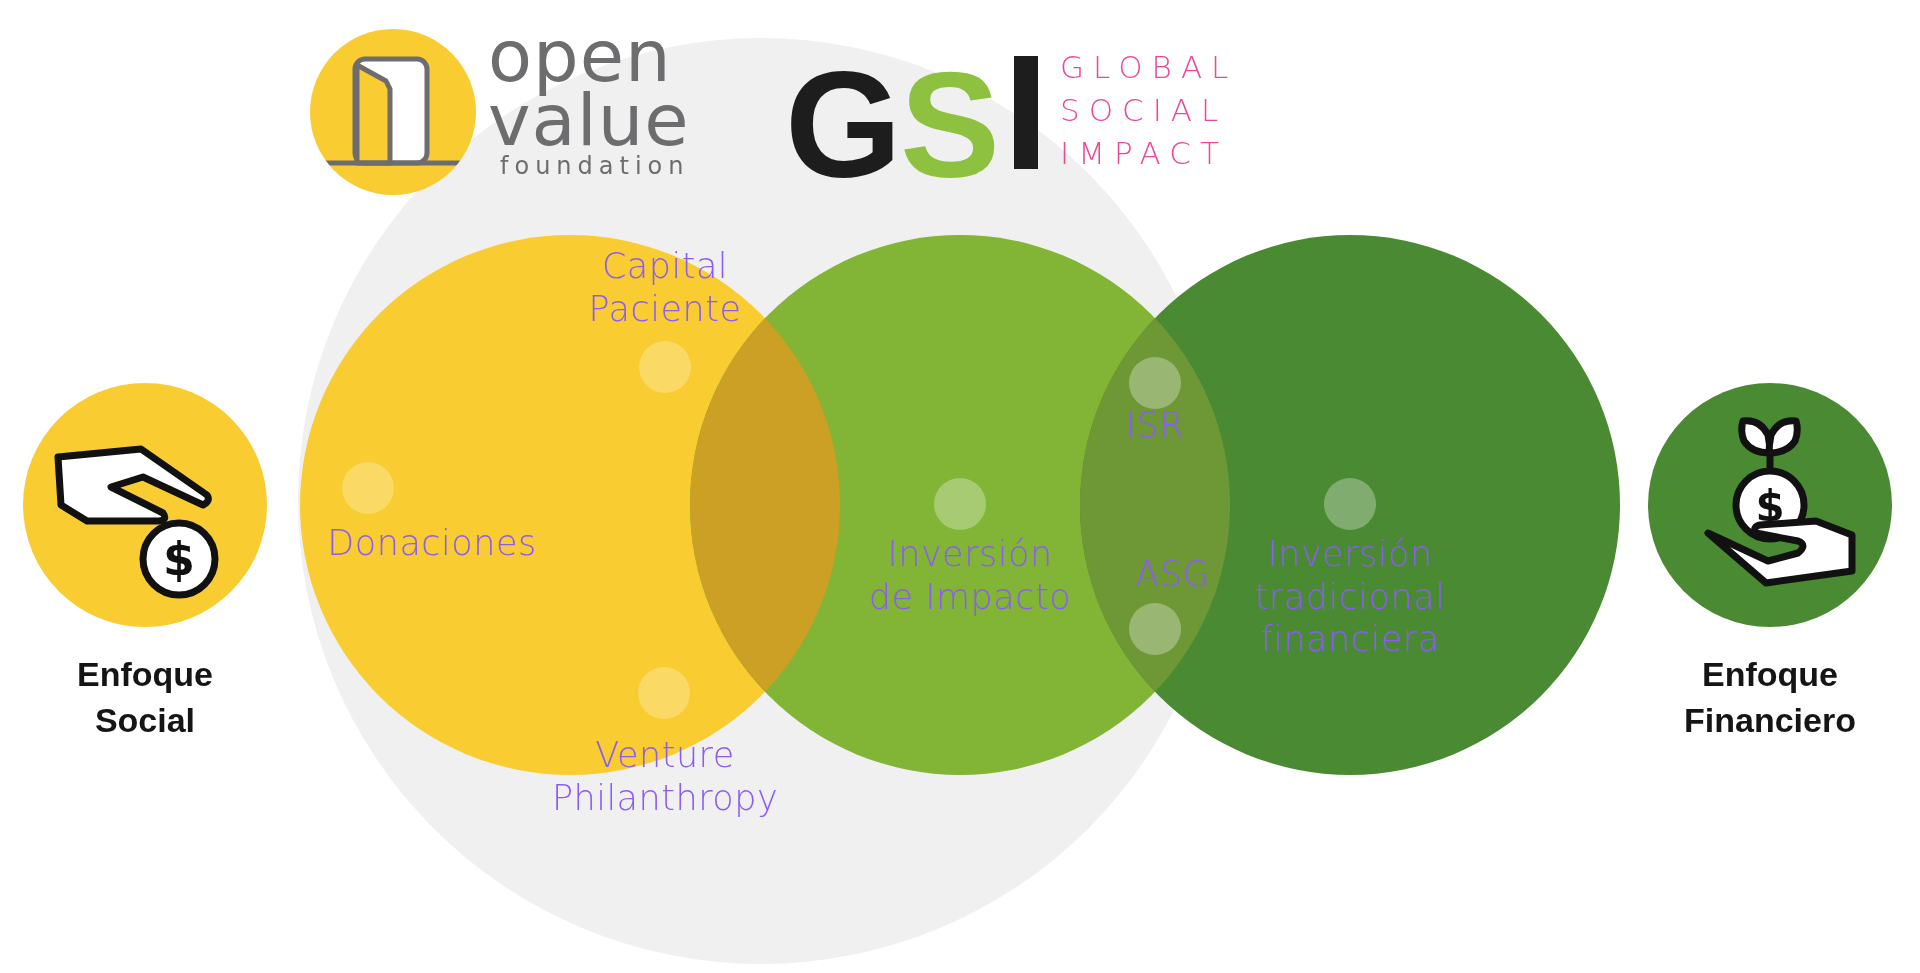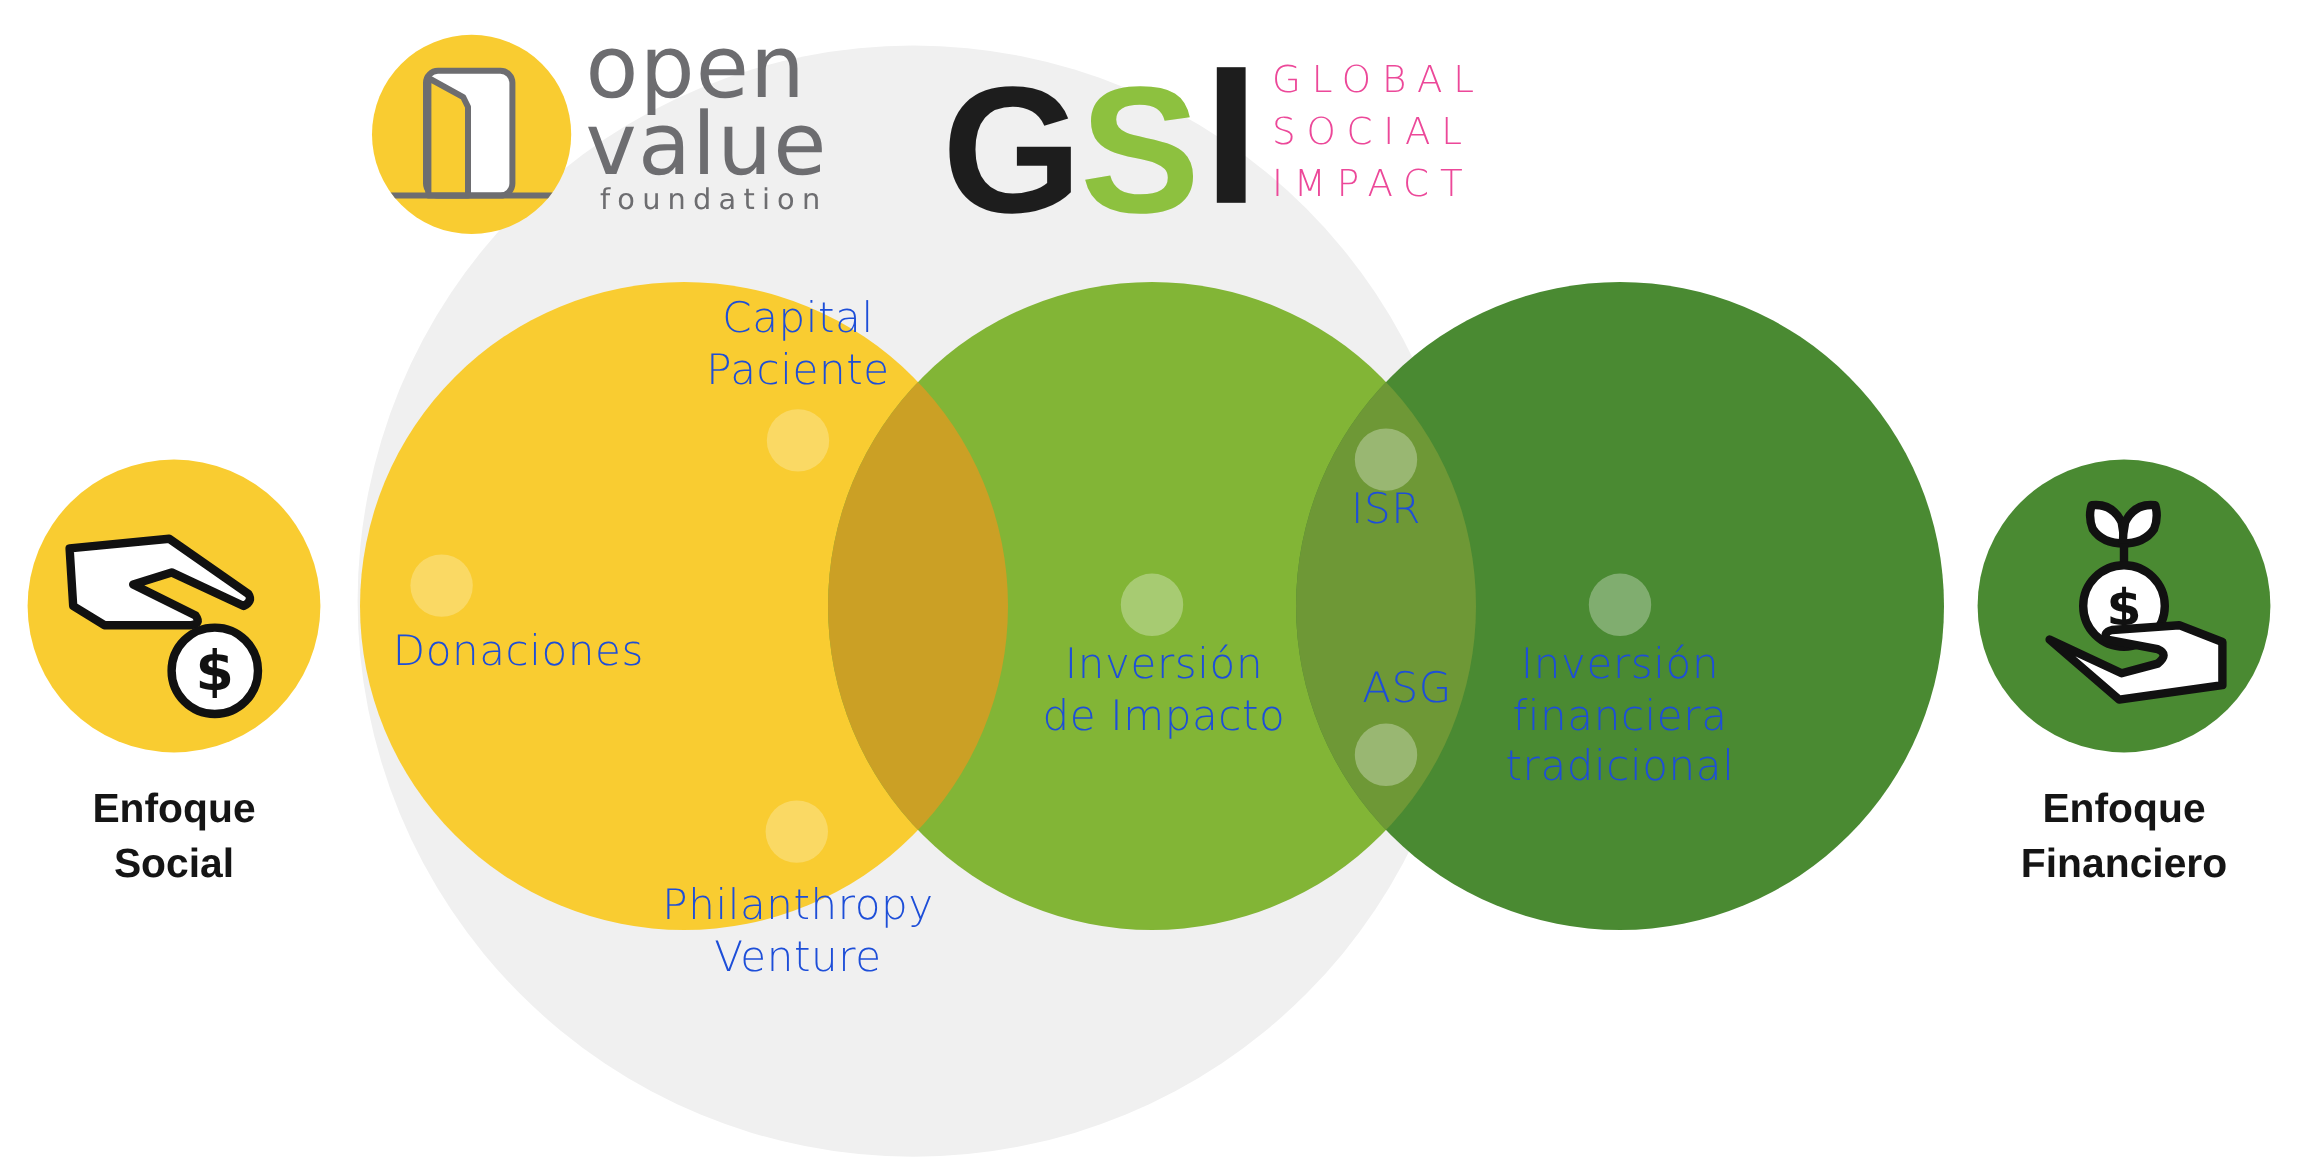--- a/index.html
+++ b/index.html
@@ -1,19 +1,19 @@
 <!DOCTYPE html>
 <html><head>
 <meta charset="utf-8">
 <style>
   html, body { margin:0; padding:0; background:#ffffff; }
   body { width:1920px; height:973px; position:relative; overflow:hidden; font-family:"DejaVu Sans", sans-serif; }
   .abs { position:absolute; }
   .circle { position:absolute; border-radius:50%; }
-  .label { position:absolute; color:#1d4ed8; font-family:"DejaVu Sans", sans-serif; font-weight:300; text-align:center; line-height:1.22; letter-spacing:0.5px; }
+  .label { position:absolute; color:#8b5cf6; font-family:"DejaVu Sans", sans-serif; font-weight:300; text-align:center; line-height:1.22; letter-spacing:0.5px; }
   .enfoque { position:absolute; font-family:"Liberation Sans", sans-serif; font-weight:bold; font-size:34px; color:#151515; text-align:center; line-height:1.35; }
   .ov-text { position:absolute; color:#6d6d70; font-family:"DejaVu Sans", sans-serif; }
   .gsi-letters { position:absolute; font-family:"Liberation Sans", sans-serif; font-weight:bold; font-size:150px; line-height:1; letter-spacing:-4px; }
   .gsi-words { position:absolute; font-family:"DejaVu Sans", sans-serif; font-weight:300; color:#ec4899; font-size:31px; letter-spacing:9px; line-height:1.38; }
 </style>
 </head>
 <body>
 
 <div class="circle" style="left:298px; top:38px; width:926px; height:926px; background:#F0F0F0;"></div>
 
@@ -40,33 +40,33 @@
   <circle cx="1155" cy="629" r="26" fill="#FFFFFF" fill-opacity="0.3"></circle>
   <circle cx="1350" cy="504" r="26" fill="#FFFFFF" fill-opacity="0.3"></circle>
 </svg>
 
 <div class="label" style="left:565px; top:245px; width:200px; font-size:35px;">
   <div>Capital</div>
   <div>Paciente</div>
 </div>
 <div class="label" style="left:312px; top:522px; width:240px; font-size:35px; text-align:center;">Donaciones</div>
 <div class="label" style="left:520px; top:734px; width:290px; font-size:35px;">
+  <div>Venture</div>
   <div>Philanthropy</div>
-  <div>Venture</div>
 </div>
 <div class="label" style="left:830px; top:533px; width:280px; font-size:35px;">
   <div>Inversión</div>
   <div>de Impacto</div>
 </div>
 <div class="label" style="left:1105px; top:404px; width:100px; font-size:35px;">ISR</div>
 <div class="label" style="left:1100px; top:553px; width:110px; font-size:35px;text-align:right;">ASG</div>
 <div class="label" style="left:1225px; top:533px; width:250px; font-size:35px;">
   <div>Inversión</div>
+  <div>tradicional</div>
   <div>financiera</div>
-  <div>tradicional</div>
 </div>
 
 <div class="circle" style="left:23px; top:383px; width:244px; height:244px; background:#F9CC31;">
   <svg width="244" height="244" viewBox="0 0 244 244" style="position:absolute; left:0; top:0;">
     <path d="M35 74 L118 66 L184 112 Q188 118 180 122 L120 94 L88 104 L140 130 Q145 137 136 138 L64 138 L38 122 Z" fill="#ffffff" stroke="#111111" stroke-width="7" stroke-linejoin="round"></path>
     <circle cx="156" cy="176" r="36" fill="#ffffff" stroke="#111111" stroke-width="7"></circle>
     <text x="156" y="192" text-anchor="middle" font-family="DejaVu Sans, sans-serif" font-weight="bold" font-size="46" fill="#111111">$</text>
   </svg>
 </div>
 <div class="enfoque" style="left:20px; top:652px; width:250px;">

